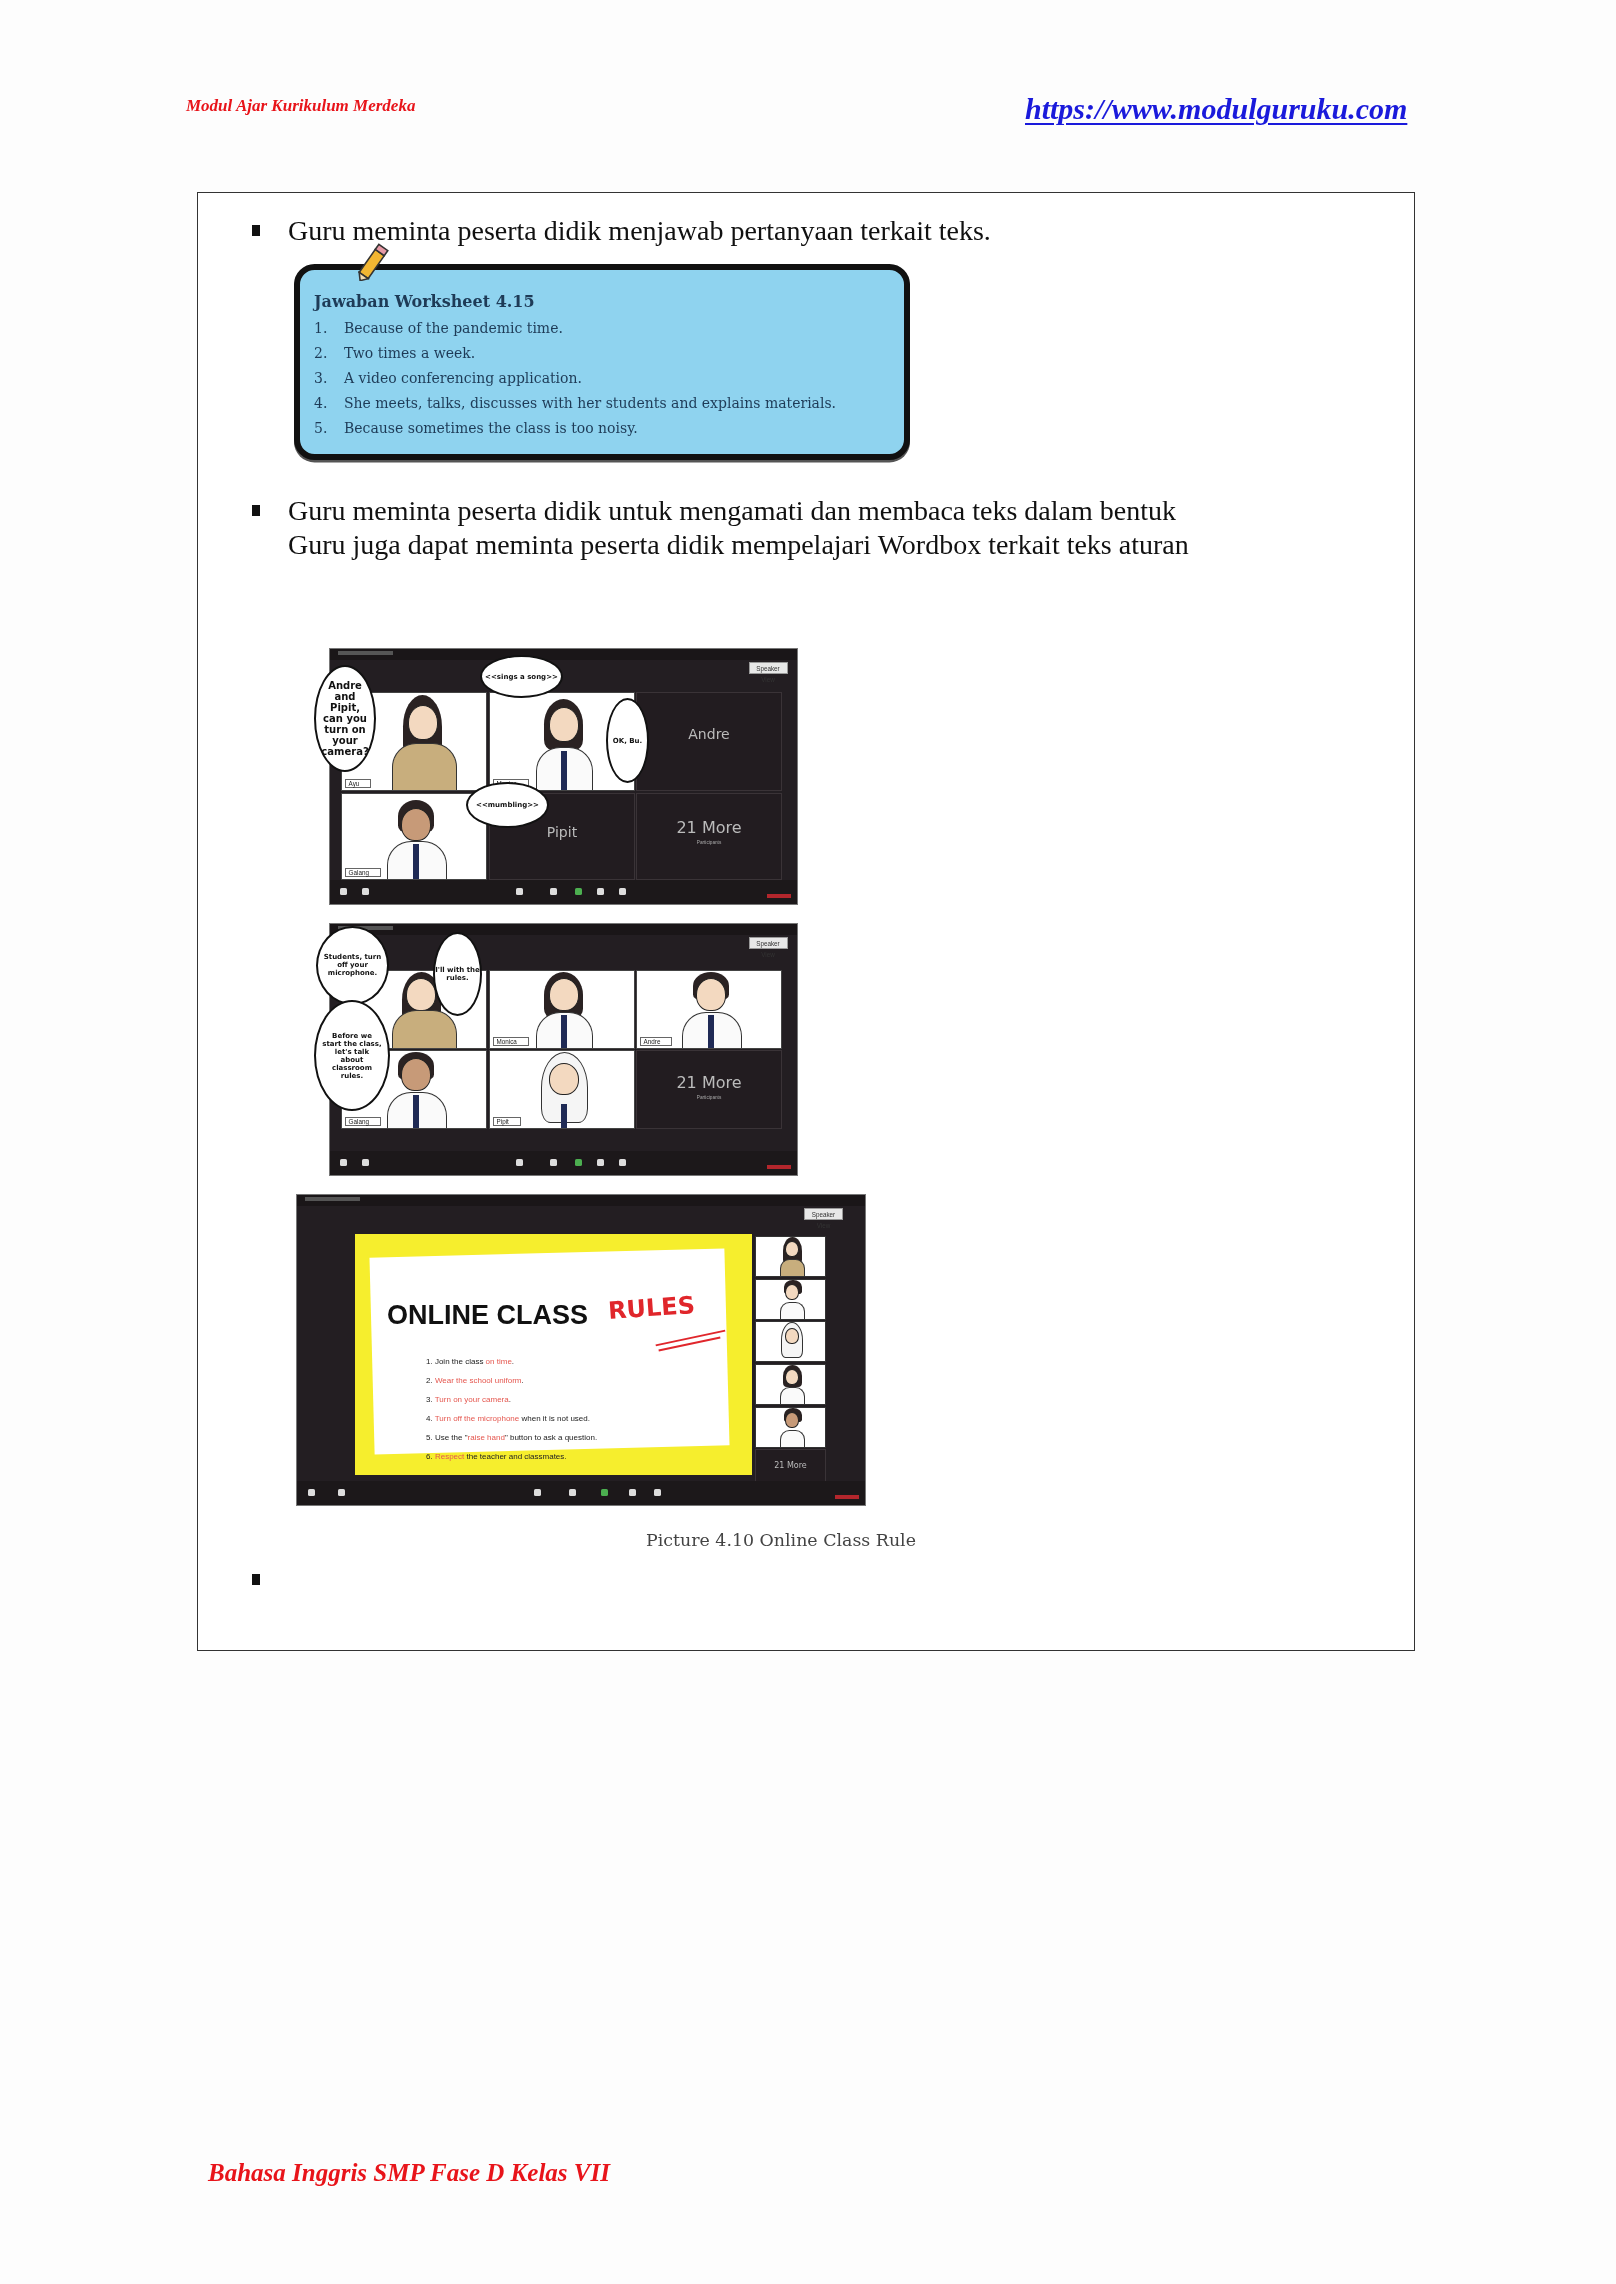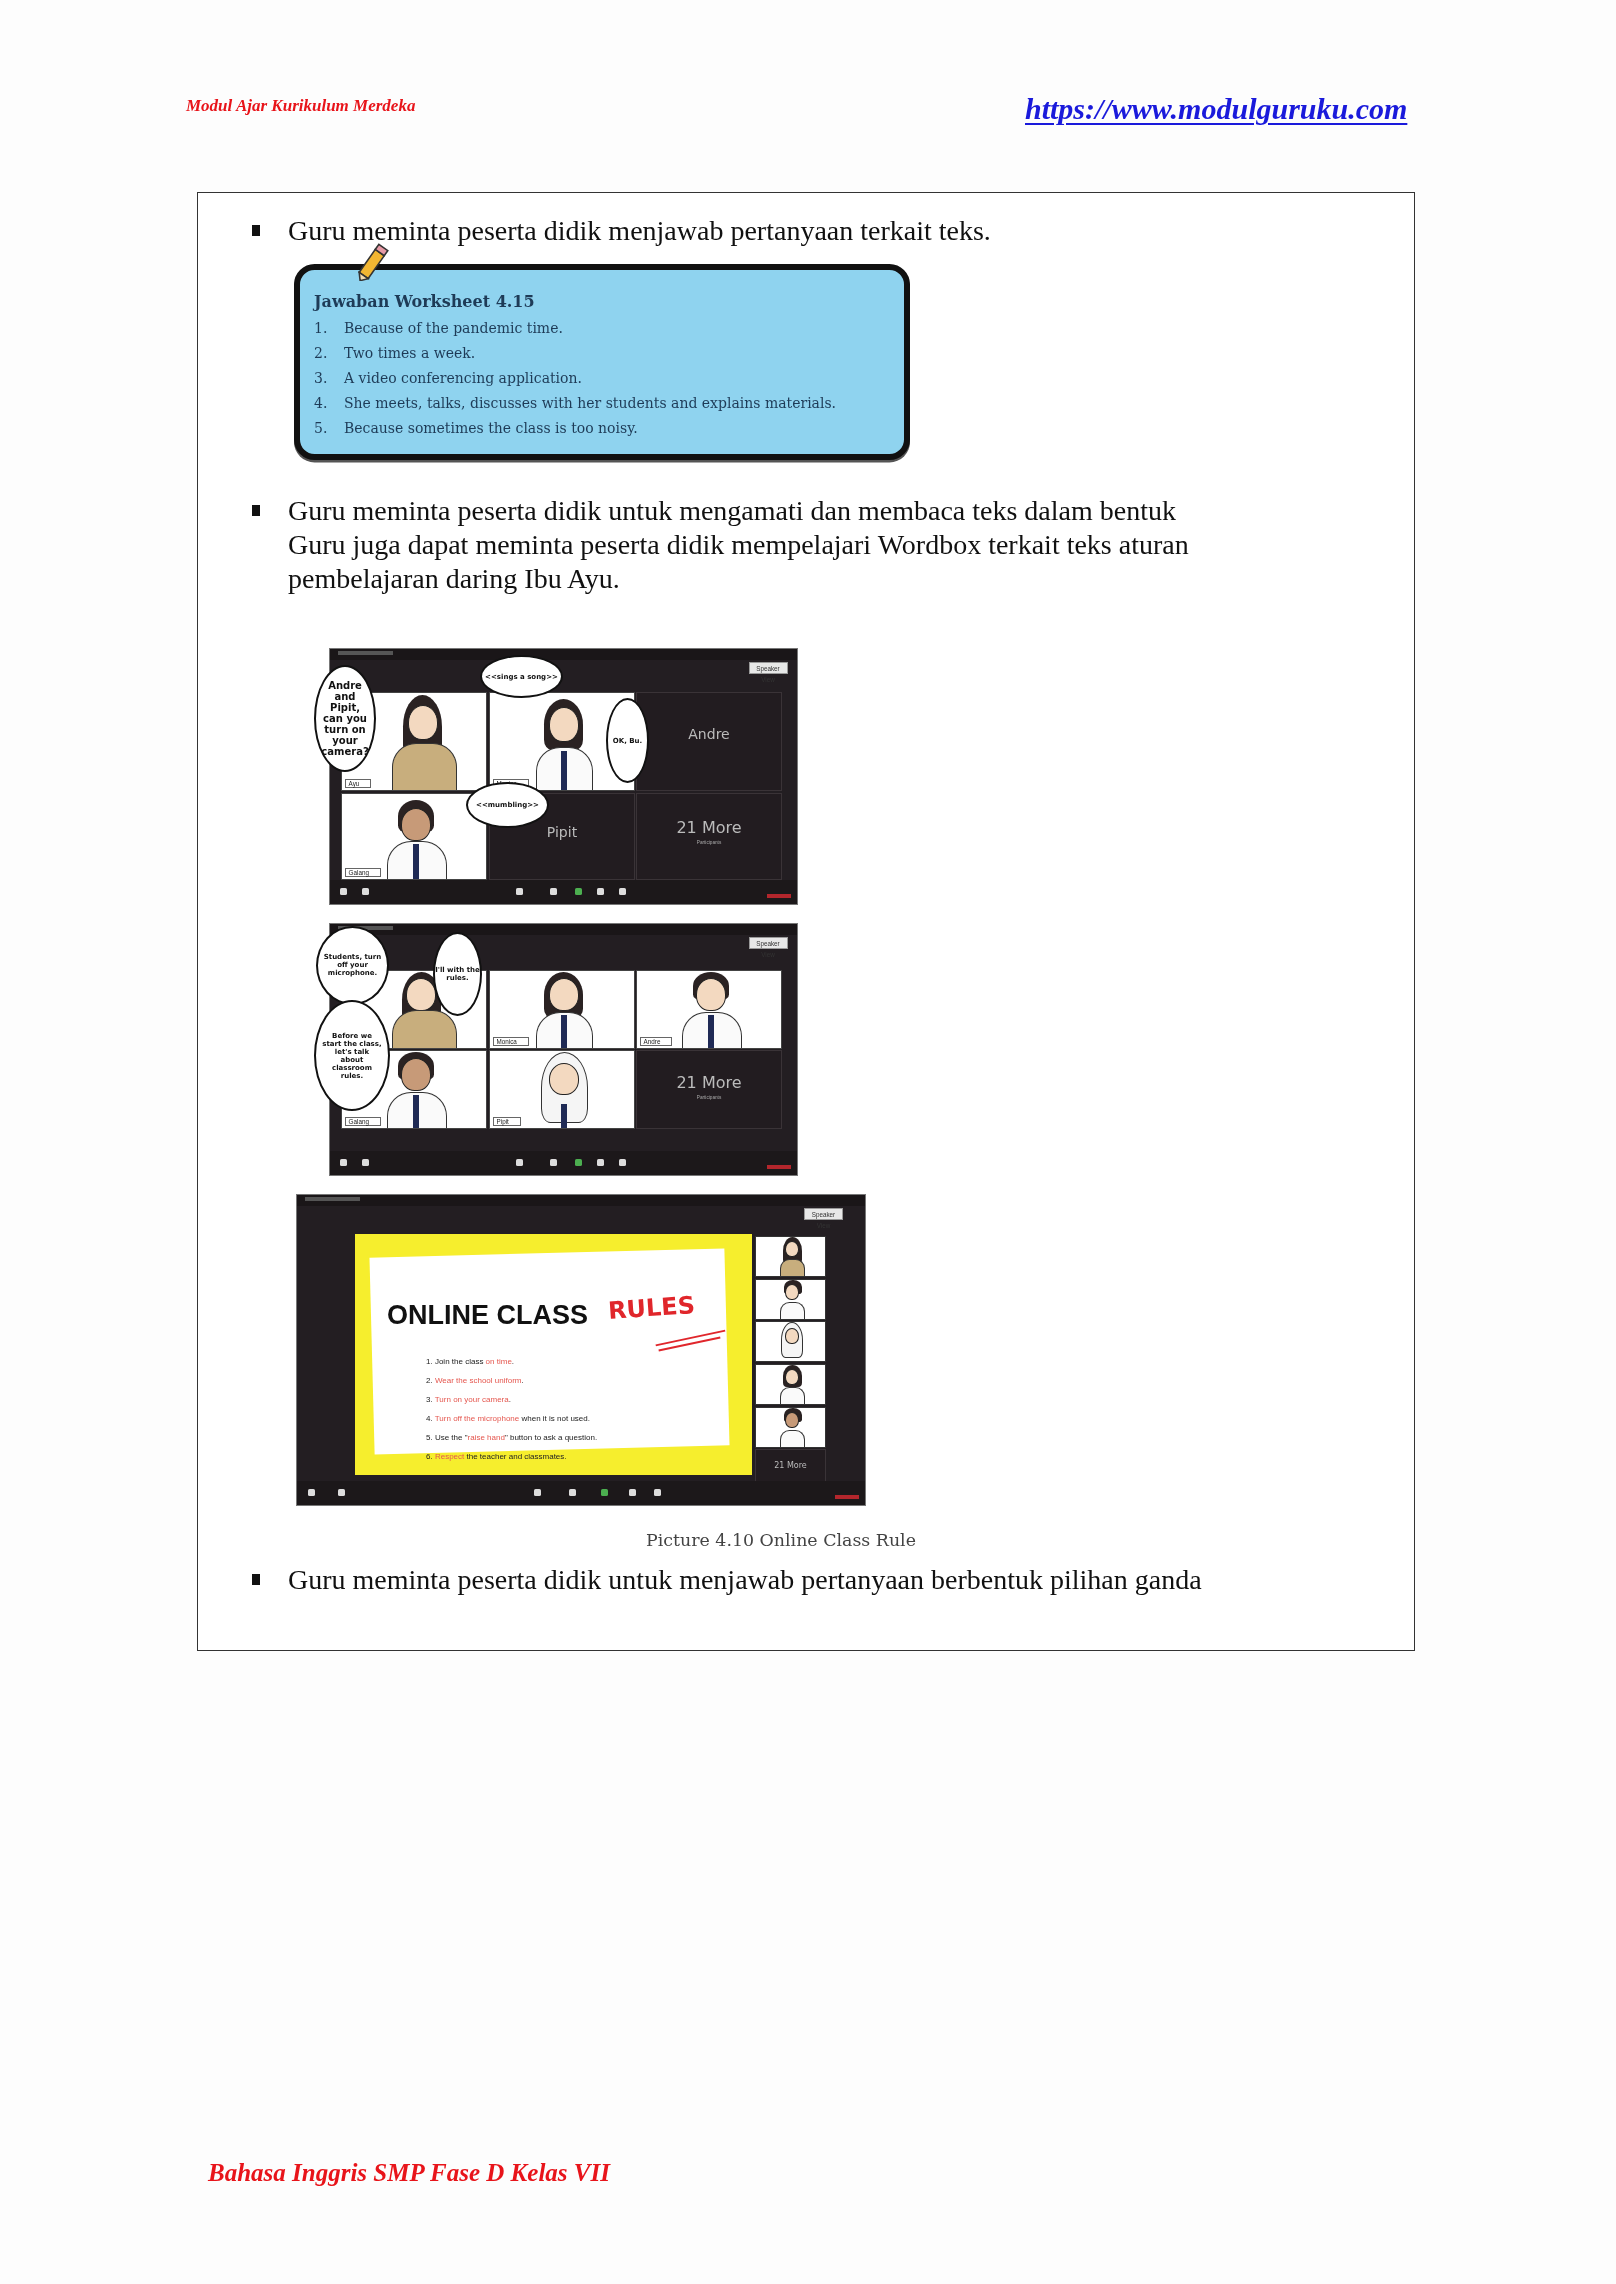--- a/index.html
+++ b/index.html
@@ -108,21 +108,20 @@
       <rect x="44" y="18" width="8" height="14" fill="#e79aa6" stroke="#333" stroke-width="2"></rect>
       <polygon points="8,18 0,25 8,32" fill="#f4dcb0" stroke="#333" stroke-width="2"></polygon>
     </g>
   </svg>
 
   <div class="bullet b2">
     <span class="sq"></span>
     <div class="txt" style="top:0;">
       <div>Guru meminta peserta didik untuk mengamati dan membaca teks dalam bentuk</div>
       <div>Guru juga dapat meminta peserta didik mempelajari Wordbox terkait teks aturan</div>
-      <div>pembelajaran daring Ibu Ayu.</div>
     </div>
   </div>
 
   <div class="zm" style="left:131px;top:455px;width:469px;height:257px;">
     <div class="topbar">
         <div class="ttl"></div>
       </div>
     <div class="speaker-btn">Speaker View</div>
 
     <div class="tile" style="left:11px;top:43px;width:146px;height:99px;">
@@ -318,19 +317,18 @@
       <span class="tb-icon" style="left:357px;"></span>
       <span class="end-btn"></span>
     </div>
   </div>
 
   <div class="caption">Picture 4.10 Online Class Rule</div>
 
   <div class="bullet b3">
     <span class="sq"></span>
     <div class="txt" style="top:0;">
-      <div>Guru meminta peserta didik untuk menjawab pertanyaan berbentuk pilihan ganda</div>
     </div>
   </div>
 </div>
 
 <div class="footer">Bahasa Inggris SMP Fase D Kelas VII</div>
 
 
 </body></html>

